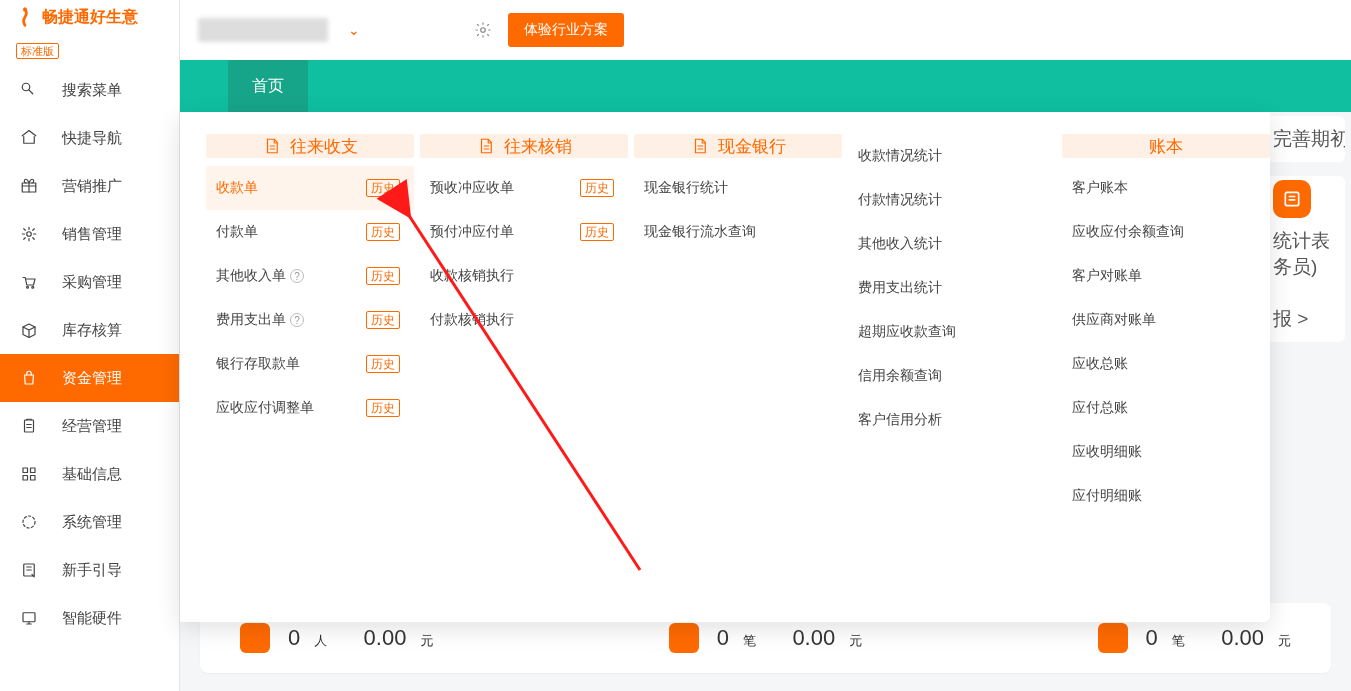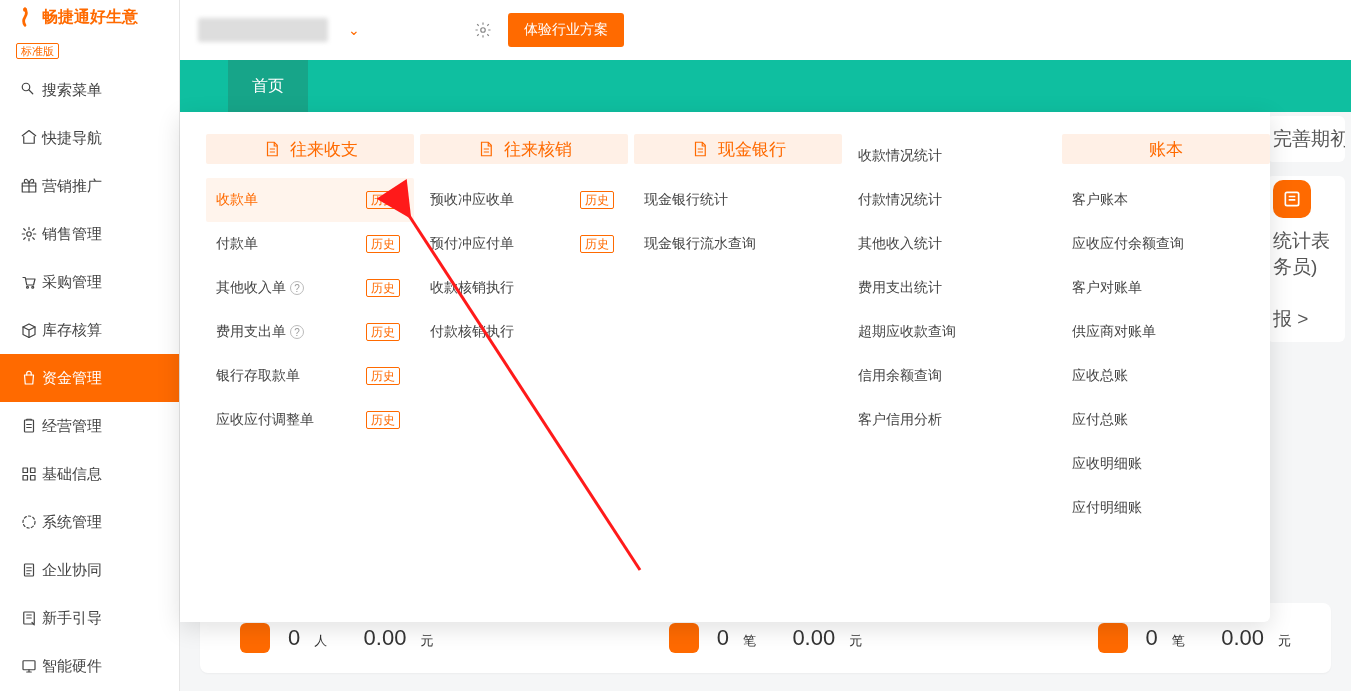--- a/index.html
+++ b/index.html
@@ -19,21 +19,21 @@
   
   .sidebar{position:absolute;left:0;top:0;width:180px;height:691px;background:#fff;border-right:1px solid var(--bd);}
   .brand{height:60px;padding:6px 12px 0 14px;}
   .brand-row{display:flex;align-items:center;gap:6px;}
   .brand-logo{width:22px;height:22px;border-radius:50%;display:flex;align-items:center;justify-content:center;}
   .brand-logo svg{width:22px;height:22px;}
   .brand-name{color:var(--orange);font-weight:700;font-size:16px;}
   .brand-badge{display:inline-block;margin-top:15px;margin-left:2px;font-size:11px;color:var(--orange);border:1px solid var(--orange);border-radius:2px;padding:0 4px;line-height:14px;}
 
   .nav{padding-top:6px;}
-  .nav-item{height:48px;display:flex;align-items:center;gap:4px;padding:0 20px;font-size:15px;color:#444;cursor:pointer;}
+  .nav-item{height:48px;display:flex;align-items:center;gap:24px;padding:0 20px;font-size:15px;color:#444;cursor:pointer;}
   .nav-item.active{background:var(--orange);color:#fff;}
   .nav-item .ic{width:18px;height:18px;flex:0 0 18px;display:flex;align-items:center;justify-content:center;color:inherit;}
   .nav-item .ic svg{width:18px;height:18px;stroke:currentColor;}
 
   
   .topbar{position:absolute;left:180px;top:0;right:0;height:60px;background:#fff;display:flex;align-items:center;padding:0 18px;gap:12px;}
   .org-sel{display:flex;align-items:center;gap:20px;min-width:260px;}
   .org-blur{width:130px;height:24px;background:#ddd;border-radius:2px;filter:blur(2px);}
   .chev-down{color:var(--orange);font-size:14px;}
   .gear{width:26px;height:26px;display:flex;align-items:center;justify-content:center;color:#888;}
@@ -54,21 +54,21 @@
   .stat{display:flex;align-items:center;gap:18px;}
   .stat .sq{width:30px;height:30px;border-radius:6px;background:var(--orange);}
   .stat .nums{display:flex;align-items:baseline;gap:14px;font-size:15px;color:#333;}
   .stat .nums b{font-size:22px;font-weight:400;}
   .unit{font-size:13px;color:#333;}
 
   
   .flyout{position:absolute;left:180px;top:112px;width:1090px;height:510px;background:#fff;box-shadow:0 6px 24px rgba(0,0,0,.12);padding:22px 20px 10px 26px;border-bottom-right-radius:6px;}
   .cols{display:flex;gap:6px;}
   .col{flex:0 0 208px;}
-  .col-head{height:30px;border-radius:2px;background:var(--orange-soft);display:flex;align-items:center;justify-content:center;gap:8px;color:var(--orange);font-size:17px;margin-bottom:14px;}
+  .col-head{height:24px;border-radius:2px;background:var(--orange-soft);display:flex;align-items:center;justify-content:center;gap:8px;color:var(--orange);font-size:17px;margin-bottom:8px;}
   .col-head .hic{width:20px;height:20px;display:flex;align-items:center;justify-content:center;}
   .col-head .hic svg{width:18px;height:18px;stroke:var(--orange);fill:none;}
 
   .menu-list{display:flex;flex-direction:column;}
   .mrow{height:44px;display:flex;align-items:center;justify-content:space-between;padding:0 14px 0 10px;font-size:14px;color:#444;cursor:pointer;border-radius:2px;}
   .mrow.sel{background:#fff4ec;color:var(--orange);}
   .mrow .lbl{display:flex;align-items:center;gap:4px;}
   .qmark{display:inline-flex;align-items:center;justify-content:center;width:14px;height:14px;border:1px solid #bbb;border-radius:50%;font-size:10px;color:#999;}
   .hist{display:inline-block;border:1px solid var(--orange);color:var(--orange);font-size:12px;line-height:16px;padding:0 4px;border-radius:2px;}
 
@@ -176,29 +176,20 @@
         </span>
         <span>基础信息</span>
       </div>
       <div class="nav-item">
         <span class="ic">
           <svg viewBox="0 0 24 24" fill="none" stroke-width="1.6" stroke-linecap="round" stroke-linejoin="round">
             <circle cx="12" cy="12" r="8" stroke-dasharray="3 3"></circle>
           </svg>
         </span>
         <span>系统管理</span>
-      </div>
-      <div class="nav-item">
-        <span class="ic">
-          <svg viewBox="0 0 24 24" fill="none" stroke-width="1.6" stroke-linecap="round" stroke-linejoin="round">
-            <rect x="6" y="4" width="12" height="16" rx="1"></rect>
-            <path d="M9 9h6M9 13h6M9 17h4"></path>
-          </svg>
-        </span>
-        <span>企业协同</span>
       </div>
       <div class="nav-item">
         <span class="ic">
           <svg viewBox="0 0 24 24" fill="none" stroke-width="1.6" stroke-linecap="round" stroke-linejoin="round">
             <rect x="5" y="4" width="14" height="16" rx="1"></rect>
             <path d="M9 8h6M9 12h6"></path>
             <path d="M16 18l3 3"></path>
           </svg>
         </span>
         <span>新手引导</span>

